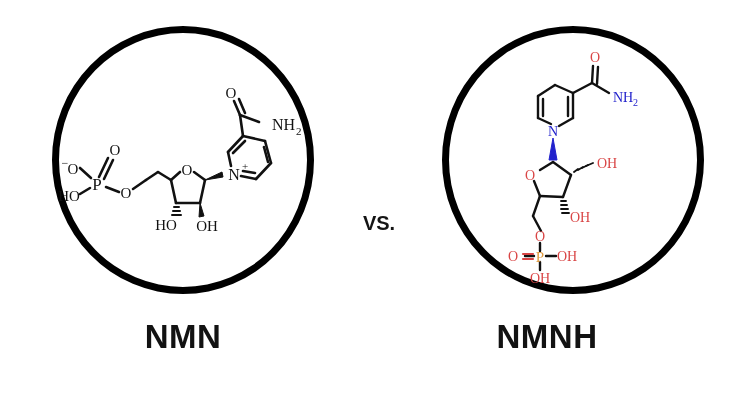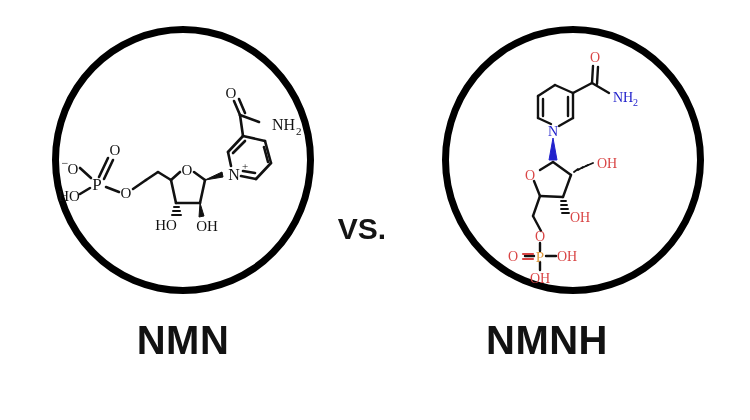--- a/index.html
+++ b/index.html
@@ -34,36 +34,36 @@
     width: 262px;
     height: 268px;
   }
   .struct-svg {
     position: absolute;
     left: 0;
     top: 0;
   }
   .vs-label {
     position: absolute;
-    left: 317px;
+    left: 334px;
     top: 212px;
     width: 90px;
     text-align: center;
-    font-size: 30px;
+    font-size: 20px;
     font-weight: 700;
     color: #141414;
     letter-spacing: 0px;
     font-family: "Liberation Sans", sans-serif;
   }
   .mol-label {
     position: absolute;
     top: 318px;
     width: 262px;
     text-align: center;
-    font-size: 40px;
+    font-size: 33px;
     font-weight: 700;
     color: #121212;
     letter-spacing: 0.5px;
     font-family: "Liberation Sans", sans-serif;
   }
   #label-left { left: 52px; }
   #label-right { left: 416px; }
 </style>
 </head>
 <body>

